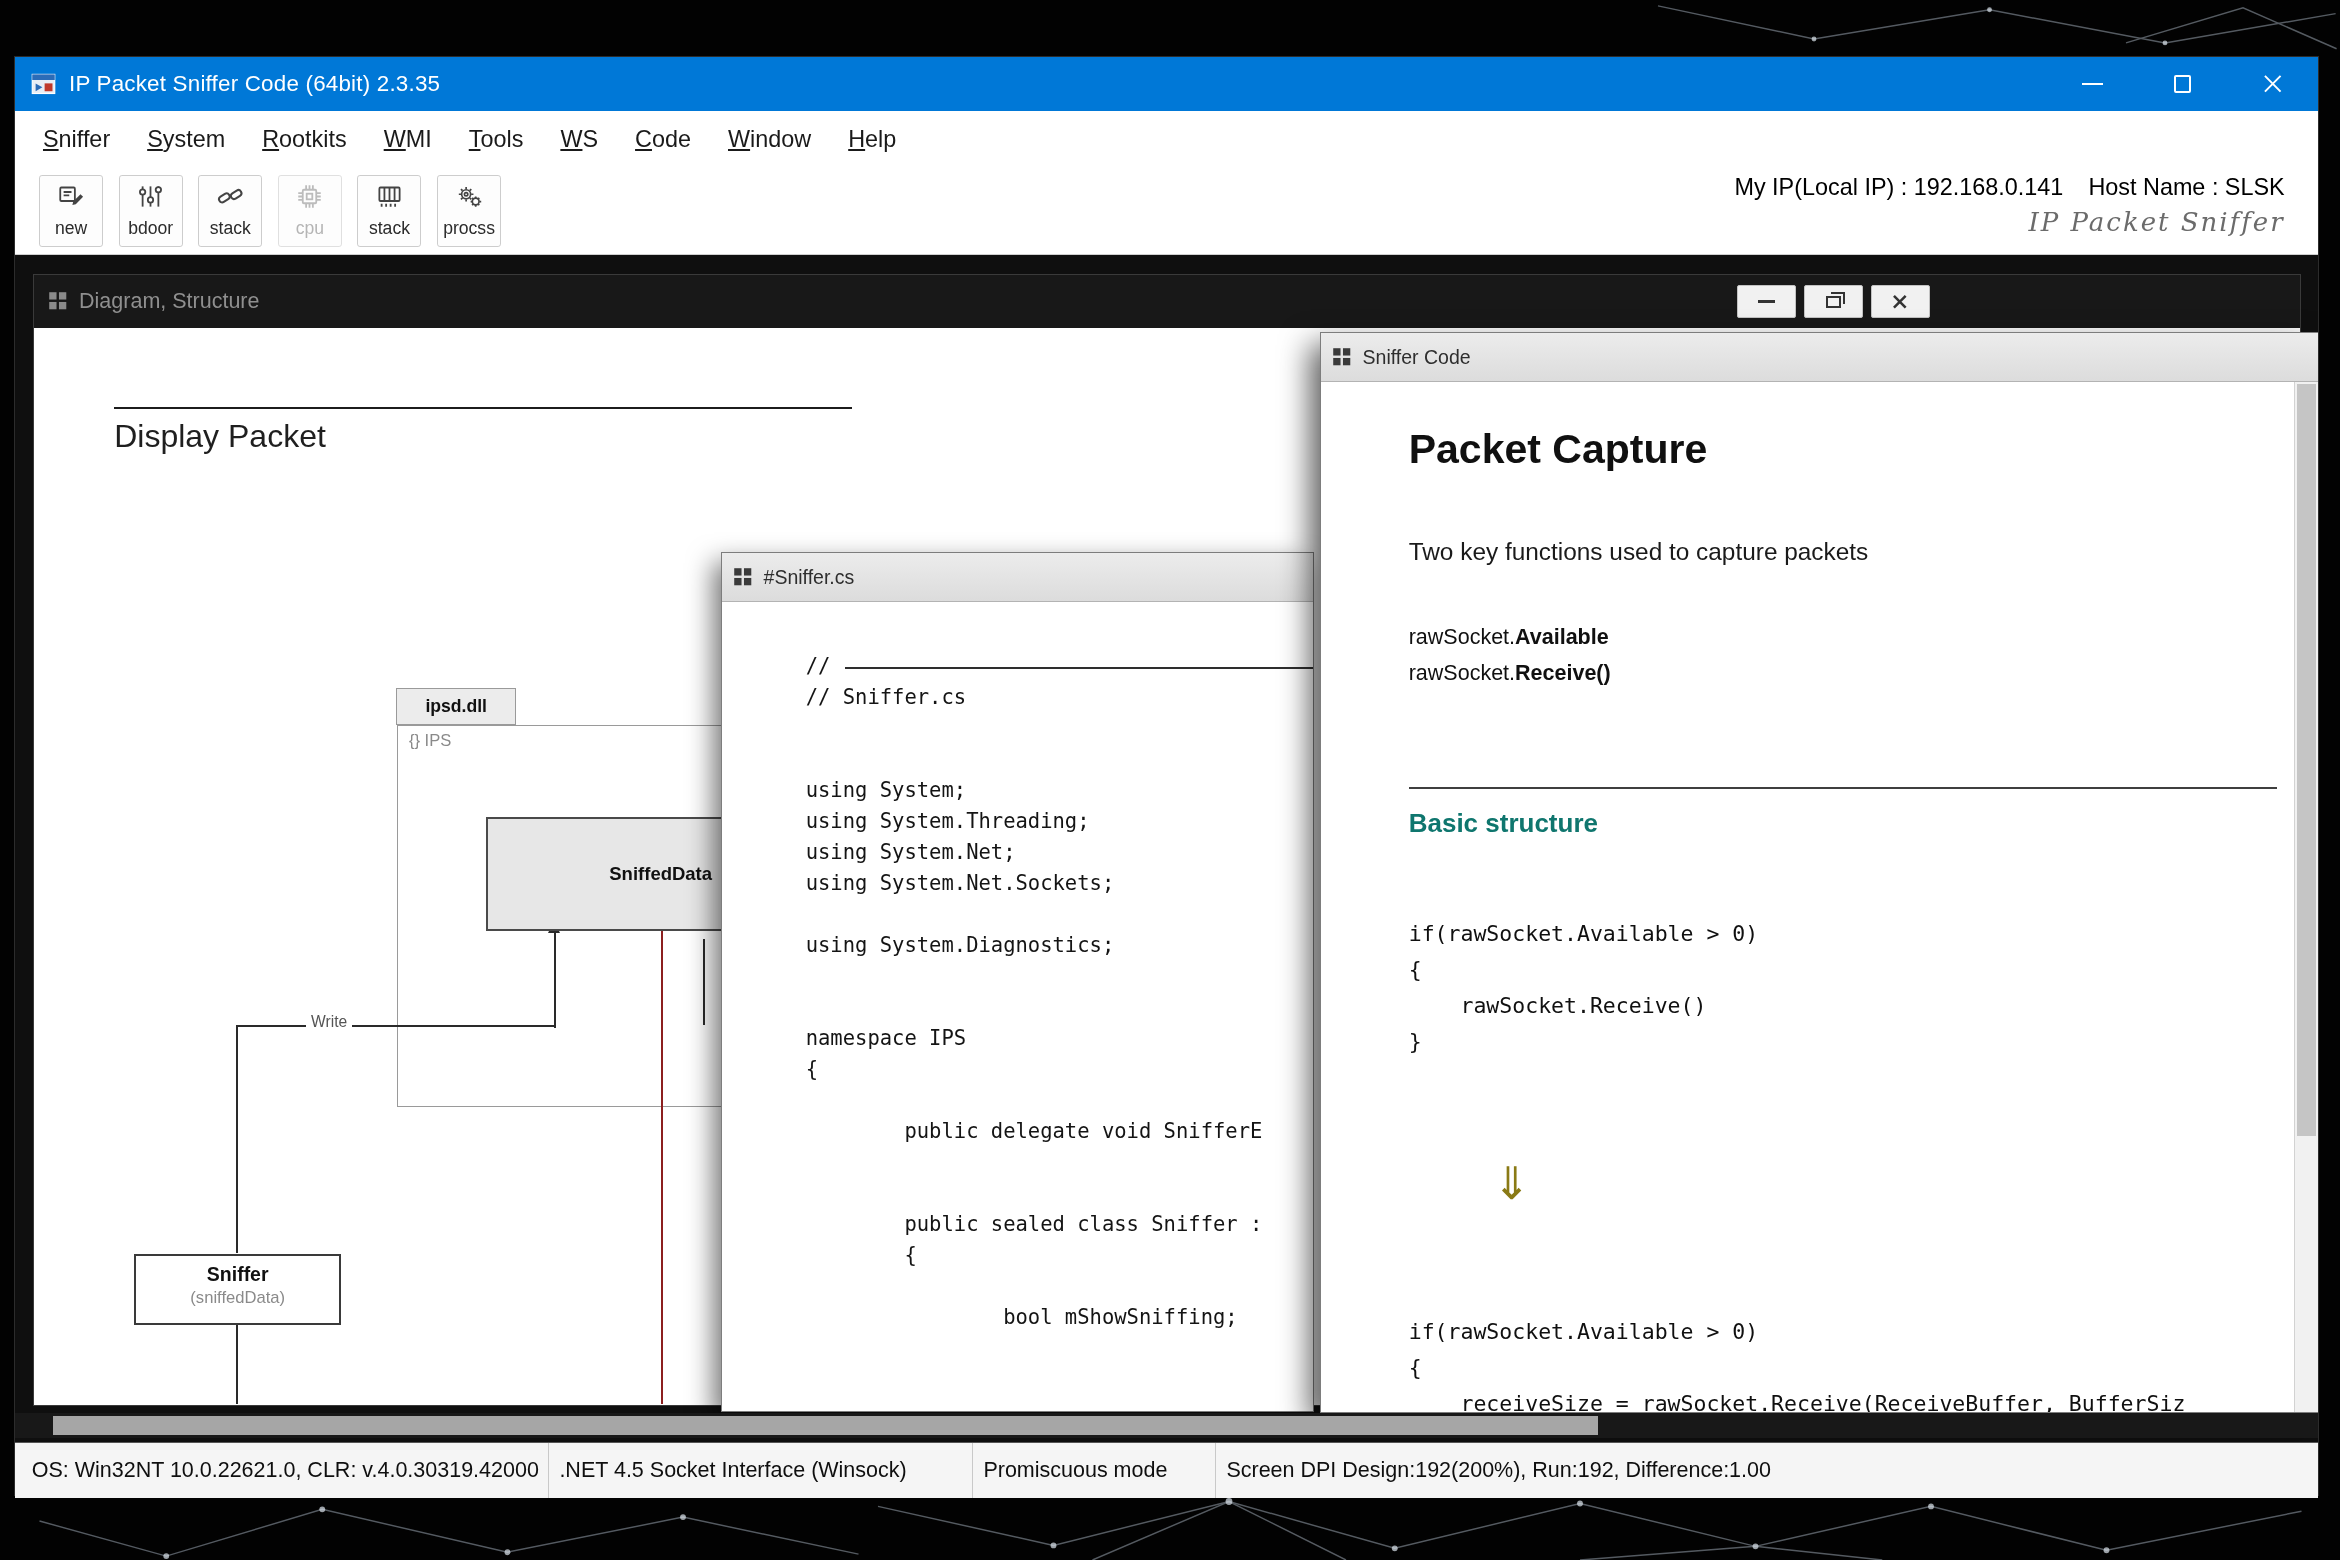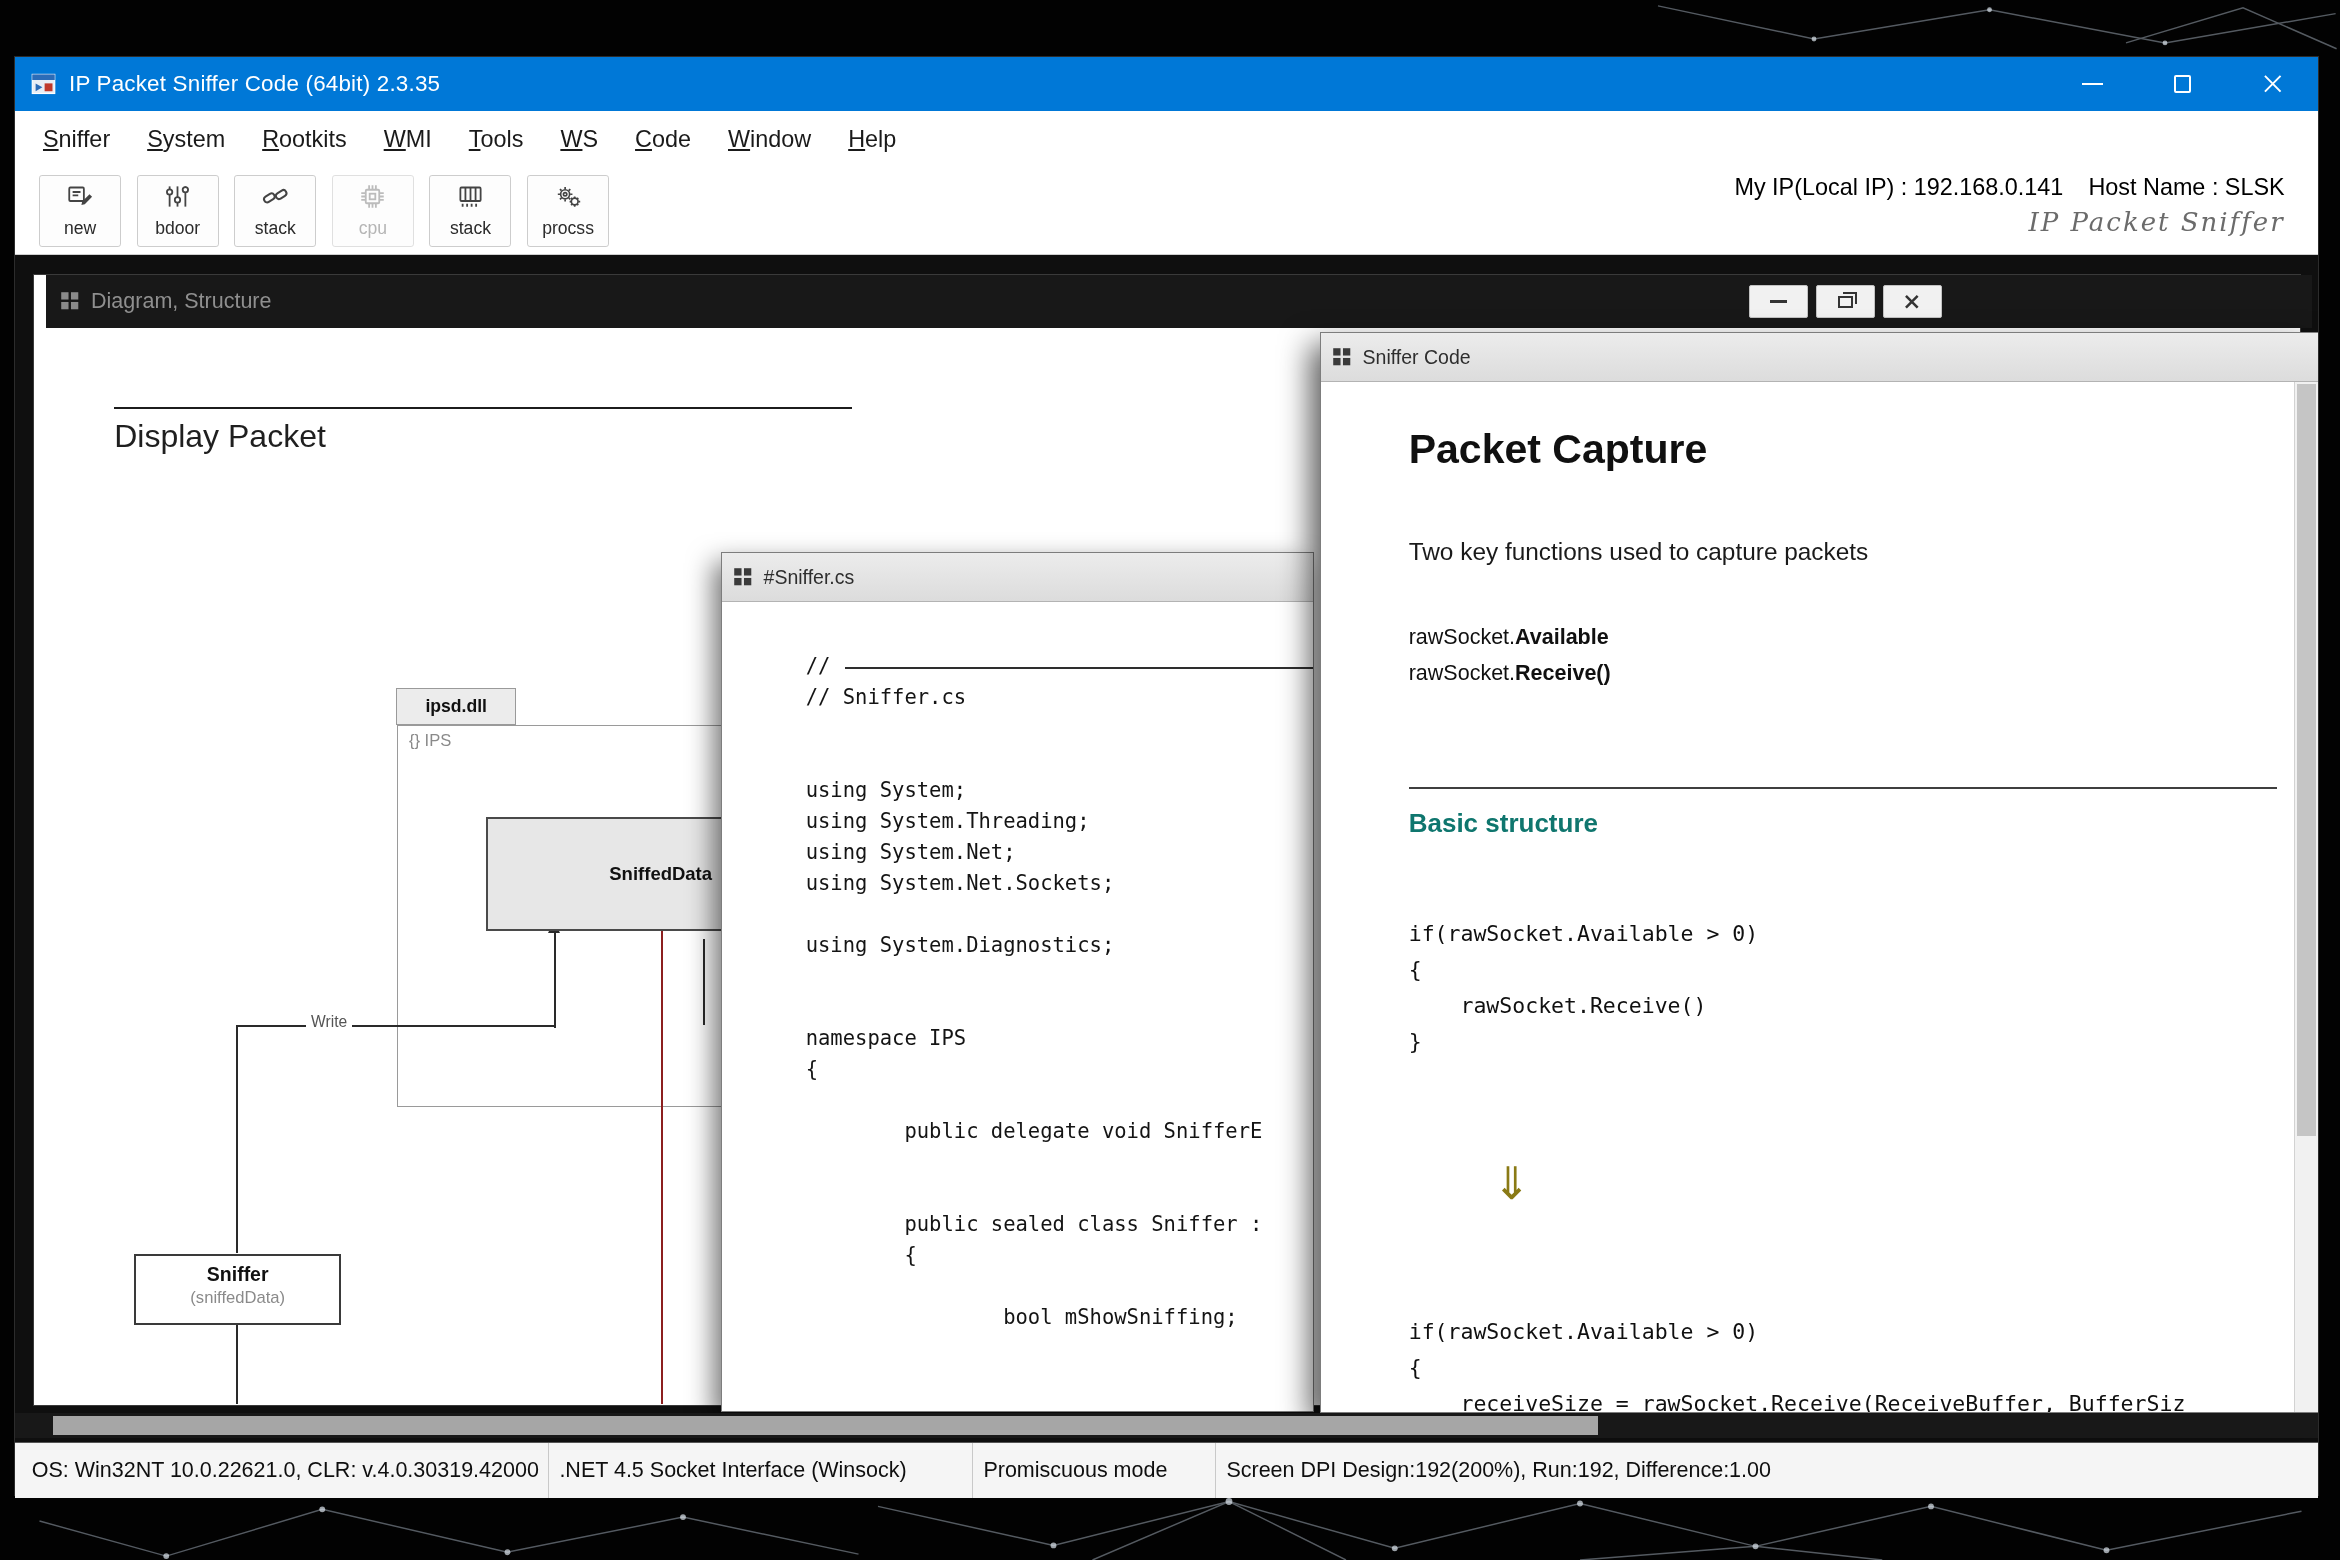--- a/index.html
+++ b/index.html
@@ -20,39 +20,39 @@
   .glyph-max{width:17.6px;height:17.6px;border:2px solid #fff;border-radius:2px;}
 
   
   .menubar{position:absolute;left:0;top:54px;width:100%;height:56px;background:#fff;border-bottom:1px solid #ededed;display:flex;align-items:center;padding-left:9.8px;}
   .menu-item{display:inline-block;padding:0 18.5px;font-size:23.4px;color:#1a1a1a;line-height:56px;cursor:default;}
   .menu-item::first-letter{text-decoration:underline;}
 
   
   .toolbar{position:absolute;left:0;top:109px;width:100%;height:89px;background:#fff;border-bottom:1px solid #cfcfcf;}
   .tool-row{position:absolute;left:24.4px;top:8.8px;display:flex;gap:15.6px;}
-  .tool-btn{width:82px;height:72px;border:1px solid #cdcdcd;border-radius:2.9px;background:#fdfdfd;display:flex;flex-direction:column;align-items:center;justify-content:center;gap:4.9px;cursor:pointer;padding:0;}
+  .tool-btn{width:64px;height:72px;border:1px solid #cdcdcd;border-radius:2.9px;background:#fdfdfd;display:flex;flex-direction:column;align-items:center;justify-content:center;gap:4.9px;cursor:pointer;padding:0;}
   .tool-btn .t-label{font-size:17.6px;color:#2b2b2b;}
   .tool-btn.disabled{border-color:#e0e0e0;}
   .tool-btn.disabled .t-label{color:#b5b5b5;}
   .tool-info{position:absolute;right:33px;top:7.8px;text-align:right;}
   .tool-info .ip-line{font-size:23.4px;color:#000;}
   .tool-info .ip-line .sep{display:inline-block;width:25px;}
   .brand-script{margin-top:5.9px;font-family:"DejaVu Serif",serif;font-style:italic;font-size:26px;color:#6b6b6b;letter-spacing:2px;}
 
   
   .mdi{position:absolute;left:0;top:198px;width:100%;height:1187px;background:#0f0f0f;overflow:hidden;}
 
   .child-titlebar{position:absolute;left:0;top:0;width:100%;height:49px;display:flex;align-items:center;background:linear-gradient(#ececec,#dcdcdc);border-bottom:1px solid #b3b3b3;}
   .child-titlebar .c-icon{margin-left:11.7px;width:19.5px;height:19.5px;}
   .child-titlebar .c-text{margin-left:10.7px;font-size:19.5px;color:#2e2e2e;}
 
   
   .win-diagram{position:absolute;left:18.5px;top:18.5px;width:2268px;height:1132px;background:#fff;border:1px solid #3a3a3a;z-index:1;}
-  .dg-titlebar{position:absolute;left:12px;top:0;width:100%;height:53px;background:#181818;display:flex;align-items:center;}
+  .dg-titlebar{position:absolute;left:0;top:0;width:100%;height:53px;background:#181818;display:flex;align-items:center;}
   .dg-titlebar .c-icon{margin-left:13.7px;width:19.5px;height:19.5px;}
   .dg-titlebar .c-text{margin-left:11.7px;font-size:21.5px;color:#8f8f8f;}
   .dg-controls{position:absolute;left:1703px;top:10.7px;display:flex;gap:7.8px;}
   .dg-ctrl{width:59px;height:33px;background:#f1f1f1;border:1px solid #c2c2c2;border-radius:2px;display:flex;align-items:center;justify-content:center;cursor:pointer;padding:0;}
   .g-min{width:16.6px;height:2.9px;background:#333;}
   .g-restore{position:relative;width:14.6px;height:11.7px;border:2px solid #333;}
   .g-restore::before{content:"";position:absolute;left:2.9px;top:-5.9px;width:11.7px;height:9.8px;border:2px solid #333;border-bottom:none;border-left:none;}
   .dg-content{position:absolute;left:1px;top:53px;right:1px;bottom:1px;background:#fff;overflow:hidden;}
 
   .dg-topline{position:absolute;left:79px;top:79px;width:738px;border-top:2px solid #1c1c1c;}

